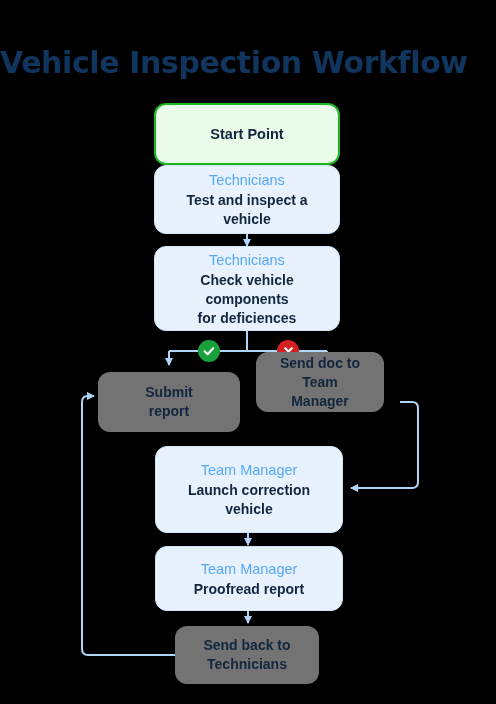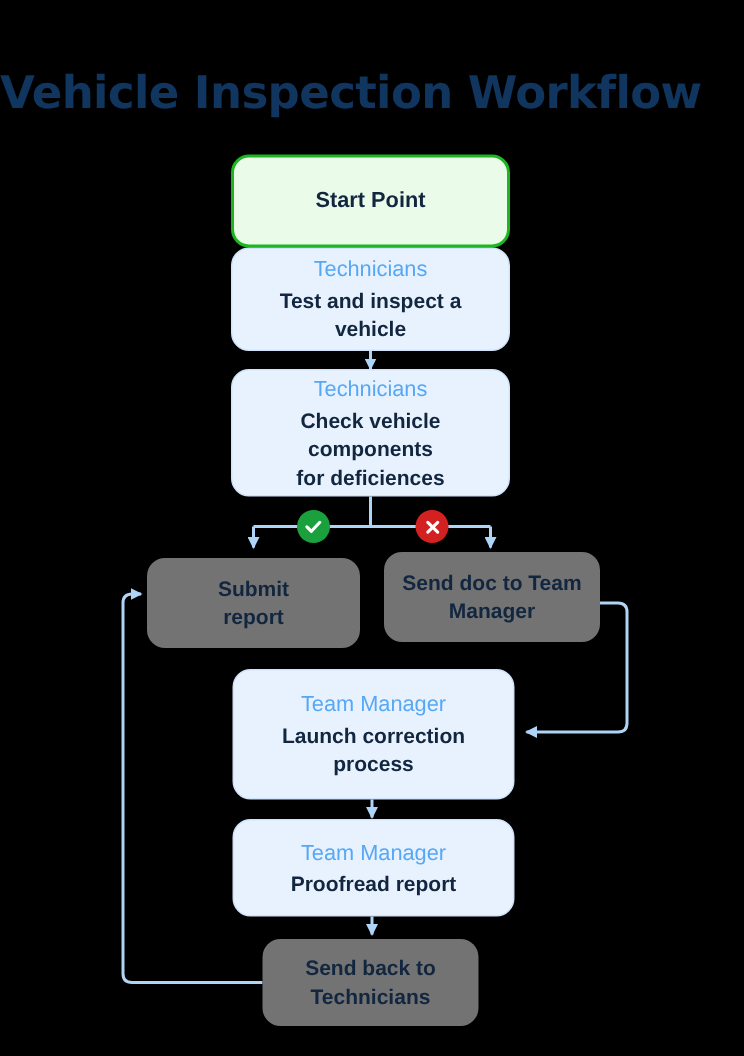--- a/index.html
+++ b/index.html
@@ -151,29 +151,29 @@
     <svg width="13" height="13" viewBox="0 0 13 13" aria-hidden="true">
       <path d="M3.2 3.2 L9.8 9.8 M9.8 3.2 L3.2 9.8" stroke="#ffffff" stroke-width="2.1" fill="none" stroke-linecap="round"></path>
     </svg>
   </div>
 
   <div class="node gray" style="left:98px; top:372px; width:142px; height:60px;">
     <div class="task">Submit</div>
     <div class="task">report</div>
   </div>
 
-  <div class="node gray" style="left:256px; top:368px; width:144px; height:60px;">
+  <div class="node gray" style="left:256px; top:352px; width:128px; height:60px;">
     <div class="task">Send doc to Team</div>
     <div class="task">Manager</div>
   </div>
 
   <div class="node blue" style="left:155px; top:446px; width:188px; height:87px;">
     <div class="role">Team Manager</div>
     <div class="task">Launch correction</div>
-    <div class="task">process</div>
+    <div class="task">vehicle</div>
   </div>
 
   <div class="node blue" style="left:155px; top:546px; width:188px; height:65px;">
     <div class="role">Team Manager</div>
     <div class="task">Proofread report</div>
   </div>
 
   <div class="node gray" style="left:175px; top:626px; width:144px; height:58px;text-align:center;">
     <div class="task">Send back to</div>
     <div class="task">Technicians</div>

